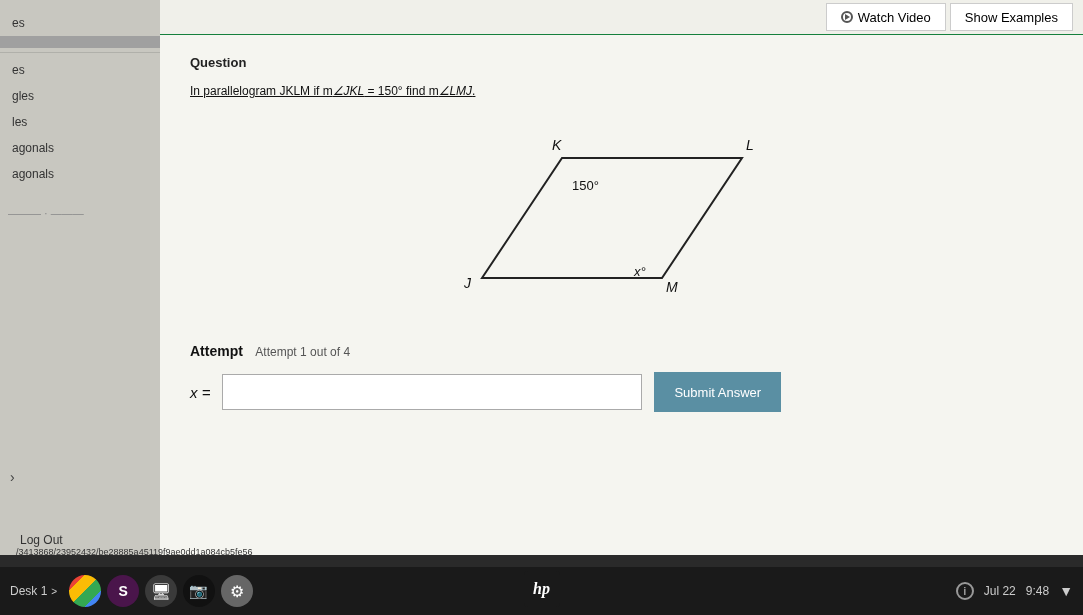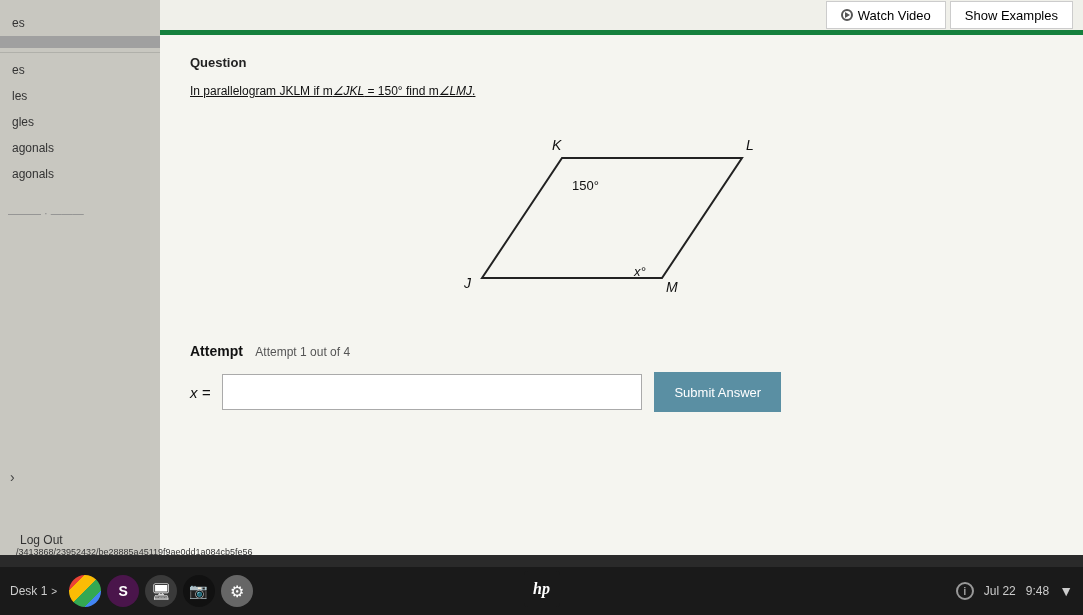--- a/index.html
+++ b/index.html
@@ -68,21 +68,21 @@
       display: flex;
       flex-direction: column;
     }
 
     
     .top-bar {
       display: flex;
       justify-content: flex-end;
       align-items: center;
       background: #f0f0ea;
-      border-bottom: 5px solid #15803d;
+      border-bottom: 1px solid #15803d;
       height: 35px;
       padding: 0 10px;
       gap: 4px;
     }
     .top-bar-btn {
       display: flex;
       align-items: center;
       gap: 5px;
       padding: 4px 14px;
       border: 1px solid #ccc;
@@ -289,24 +289,24 @@
       <span>es</span>
     </div>
     <div class="sidebar-item active">
       <span></span>
     </div>
     <div class="sidebar-divider"></div>
     <div class="sidebar-item">
       <span>es</span>
     </div>
     <div class="sidebar-item">
+      <span>gles</span>
+    </div>
+    <div class="sidebar-item">
       <span>les</span>
-    </div>
-    <div class="sidebar-item">
-      <span>gles</span>
     </div>
     <div class="sidebar-item">
       <span>agonals</span>
     </div>
     <div class="sidebar-item">
       <span>agonals</span>
     </div>
     <div style="margin-top: 20px; padding-left:8px; font-size:11px; color:#888;">——— · ———</div>
     <div style="position: absolute; bottom: 70px; left: 10px; display: flex; align-items: center; gap: 4px;">
       <span style="font-size:14px; color:#444;">›</span>

